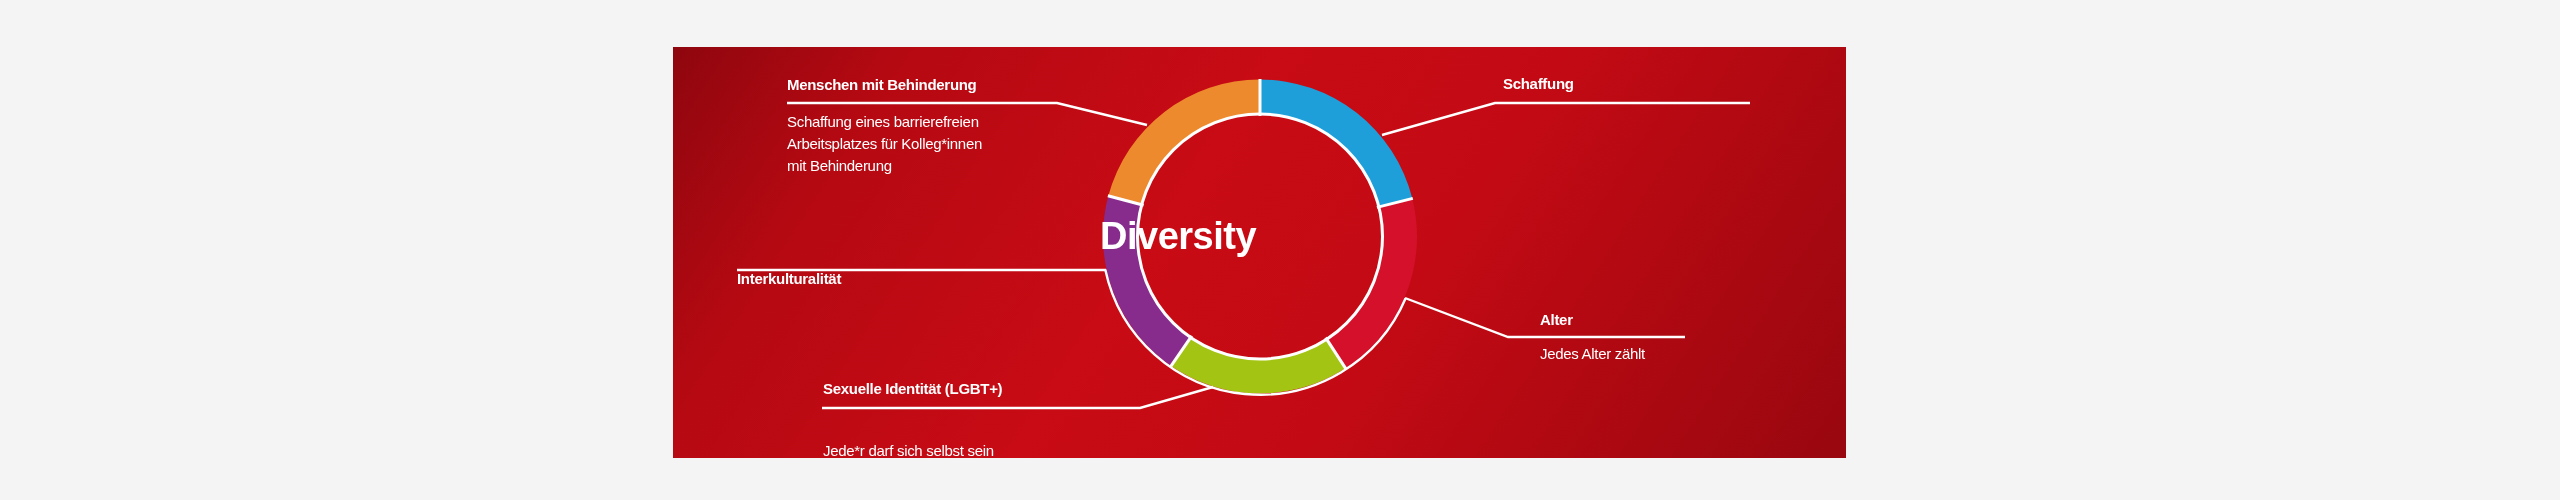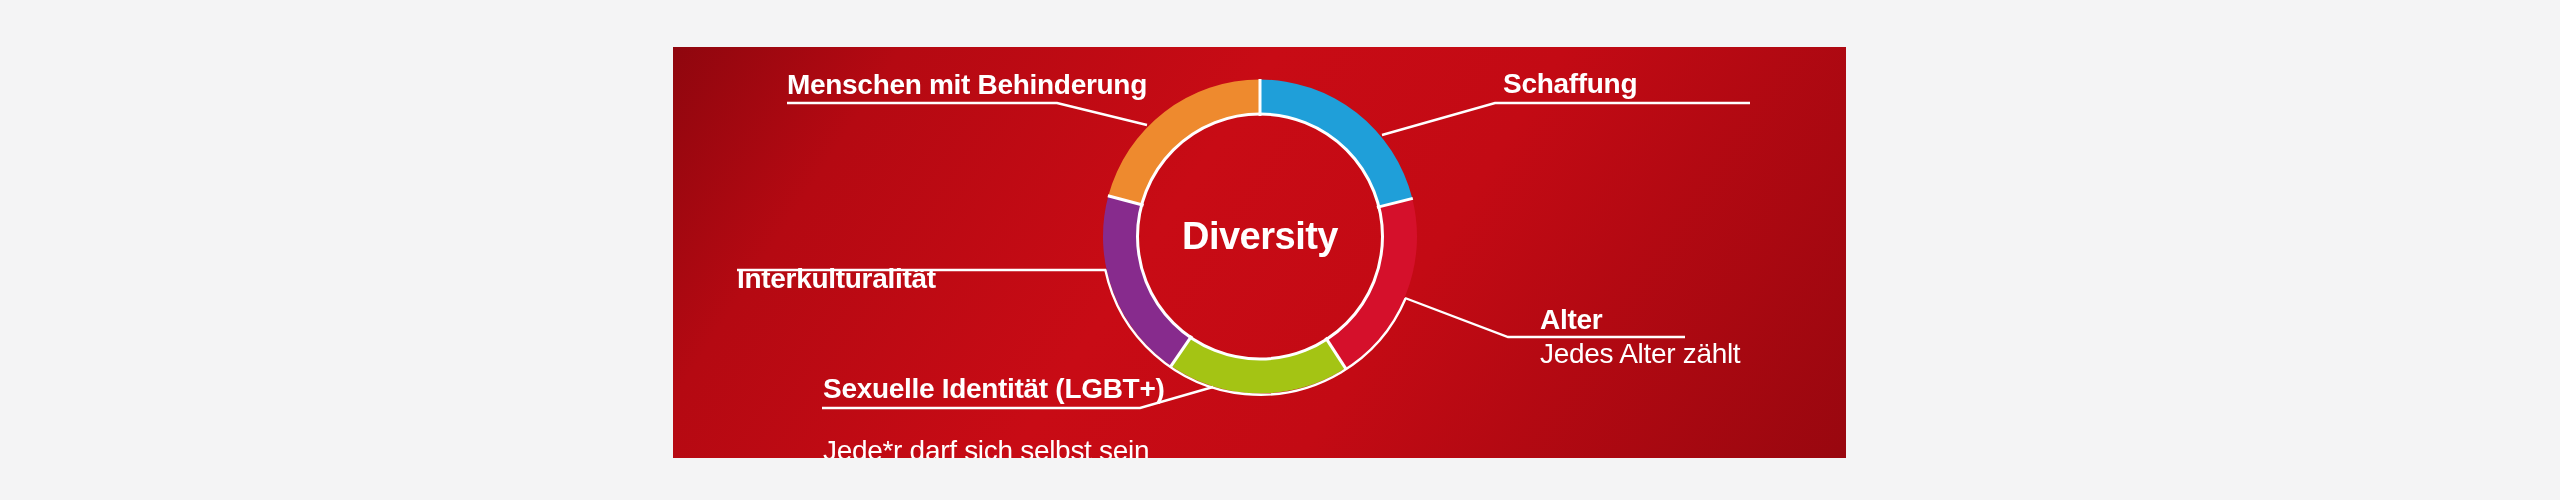--- a/index.html
+++ b/index.html
@@ -23,40 +23,39 @@
   }
   .overlay {
     position: absolute; left: 0; top: 0;
     width: 1173px; height: 411px;
     pointer-events: none;
   }
   .lbl {
     position: absolute;
     margin: 0;
     color: #ffffff;
-    font-size: 28px;
+    font-size: 15px;
     line-height: 22px;
     letter-spacing: -0.3px;
     white-space: pre-line;
   }
   .lbl-title { font-weight: bold; }
   .t-menschen   { left: 114px; top: 27px;  }
   .b-menschen   { left: 114px; top: 64px;  }
   .t-geschlecht { left: 830px; top: 26px;  }
   .b-geschlecht { left: 830px; top: 61px;  }
   .t-interkult  { left: 64px;  top: 194px; margin-top: 27px; }
   .b-interkult  { left: 64px;  top: 231px; }
   .t-alter      { left: 867px; top: 262px; text-align: right; }
   .b-alter      { left: 867px; top: 296px; }
   .t-sexuelle   { left: 150px; top: 331px; }
   .b-sexuelle   { left: 150px; top: 369px; margin-top: 24px; }
   .center-label {
     position: absolute;
     left: 427px; top: 168px; width: 320px;
-    text-align: center;
     color: #ffffff;
     font-size: 38px;
     font-weight: bold;
     letter-spacing: -0.5px;
     line-height: 42px;
   }
 </style>
 </head>
 <body>
 
@@ -79,20 +78,23 @@
         <polyline points="114,56 384,56 474,78" fill="none" stroke="#ffffff" stroke-width="2.4" stroke-linejoin="miter"></polyline>
         <polyline points="1077,56 822,56 709,88" fill="none" stroke="#ffffff" stroke-width="2.4" stroke-linejoin="miter"></polyline>
         <polyline points="64,223 433,223" fill="none" stroke="#ffffff" stroke-width="2.4" stroke-linejoin="miter"></polyline>
         <polyline points="1012,290 835,290 732,251" fill="none" stroke="#ffffff" stroke-width="2.4" stroke-linejoin="miter"></polyline>
         <polyline points="149,361 467,361 540,340" fill="none" stroke="#ffffff" stroke-width="2.4" stroke-linejoin="miter"></polyline>
       </svg>
 
     <div class="center-label">Diversity</div>
 
     <h3 class="lbl lbl-title t-menschen">Menschen mit Behinderung</h3>
+    <p class="lbl b-menschen">Schaffung eines barrierefreien
+Arbeitsplatzes für Kolleg*innen
+mit Behinderung</p>
 
     <h3 class="lbl lbl-title t-geschlecht">Schaffung</h3>
 
     <h3 class="lbl lbl-title t-interkult">Interkulturalität</h3>
 
     <h3 class="lbl lbl-title t-alter">Alter</h3>
     <p class="lbl b-alter">Jedes Alter zählt</p>
 
     <h3 class="lbl lbl-title t-sexuelle">Sexuelle Identität (LGBT+)</h3>
     <p class="lbl b-sexuelle">Jede*r darf sich selbst sein</p>

